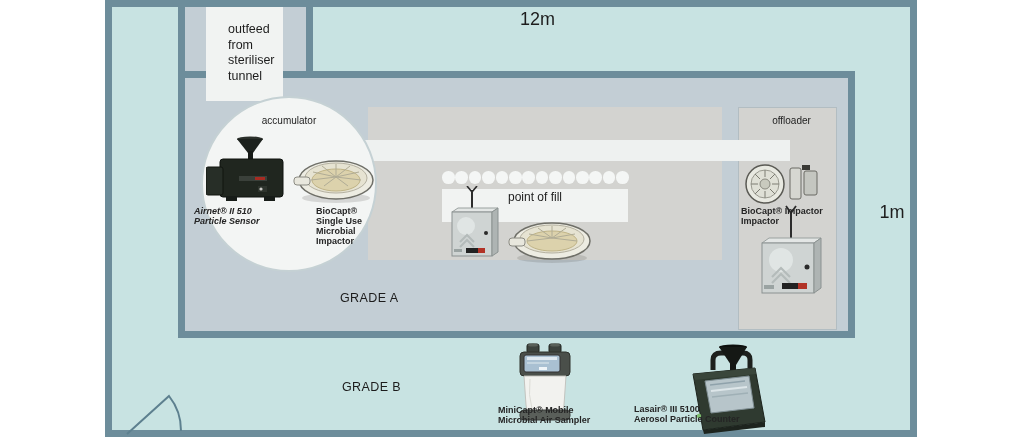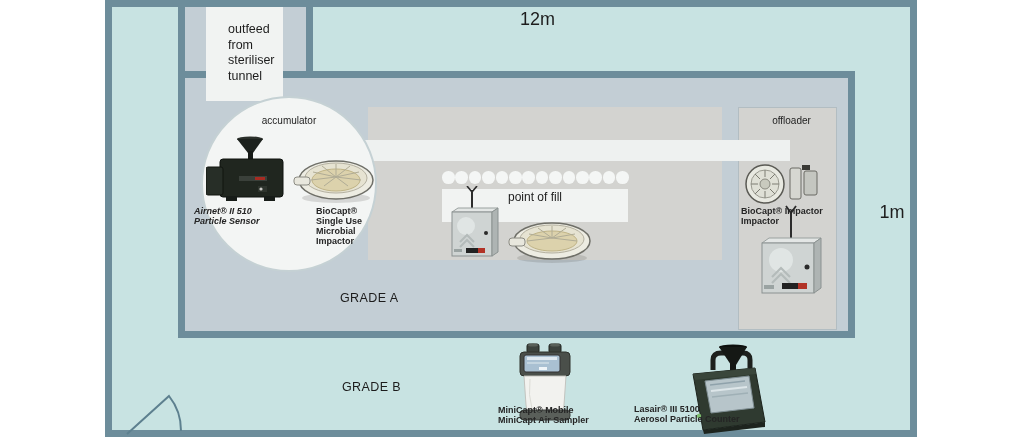--- a/index.html
+++ b/index.html
@@ -213,21 +213,21 @@
     <rect x="11" y="12" width="36" height="17" rx="2" fill="#a9c0d2" stroke="#333333"></rect>
     <rect x="14" y="14" width="30" height="3" fill="#dfe9f0"></rect>
     <rect x="14" y="19" width="22" height="2" fill="#c4d5e0"></rect>
     <rect x="26" y="24" width="8" height="3" fill="#eef4f8"></rect>
     <path d="M11,33 L53,33 L51,62 Q51,69 43,69 L21,69 Q13,69 13,62 Z" fill="#f2f2ef" stroke="#c3c4bf"></path>
     <path d="M17,36 Q15,52 19,66" fill="none" stroke="#dcdcd6"></path>
     <rect x="7" y="67" width="50" height="10" rx="4" fill="#5a5f5a" stroke="#3a3e3a"></rect>
   </svg>
   <div class="abs dev-label" style="left:454px;top:405px;margin-left:44px;">
     <div>MiniCapt® Mobile</div>
-    <div>MiniCapt Air Sampler</div>
+    <div>Microbial Air Sampler</div>
   </div>
 
   <svg class="abs z2" style="left:685px;top:344px;" width="84" height="90" viewBox="0 0 84 90">
     <path d="M28,26 L28,16 Q28,9 36,9 L58,9 Q65,9 65,16 L65,24" fill="none" stroke="#1d201d" stroke-width="5"></path>
     <ellipse cx="48" cy="3" rx="14" ry="2.6" fill="#0d0f0d"></ellipse>
     <path d="M34,3 L62,3 L51,21 L46,21 Z" fill="#151815"></path>
     <rect x="45" y="19" width="6" height="12" fill="#141714"></rect>
     <path d="M8,30 L70,24 L80,78 L18,86 Z" fill="#2f3a30" stroke="#1c231d"></path>
     <path d="M8,30 L70,24 L71,30 L10,36 Z" fill="#3a463b"></path>
     <path d="M20,37 L64,32 L69,64 L26,69 Z" fill="#b7c5ca" stroke="#7f8e93"></path>

